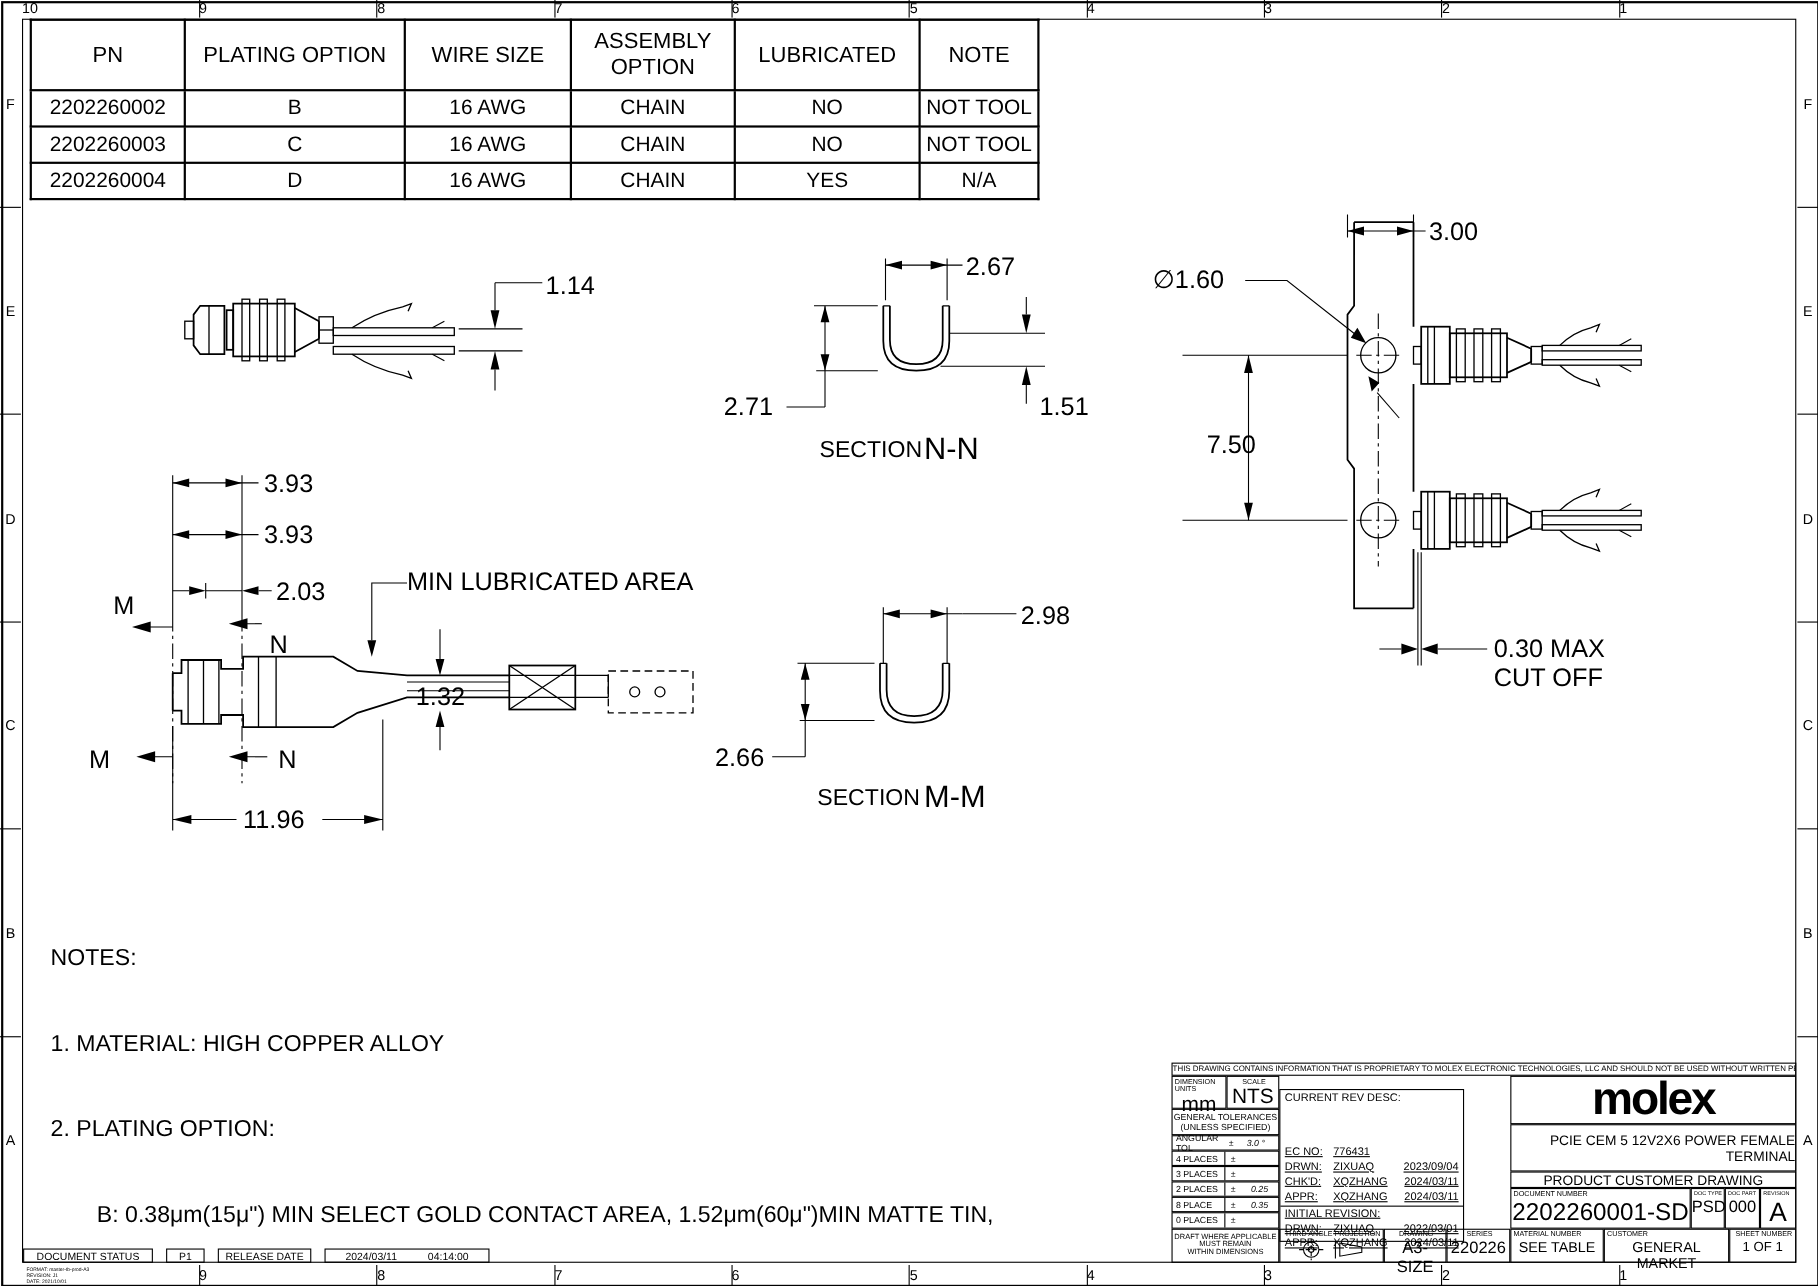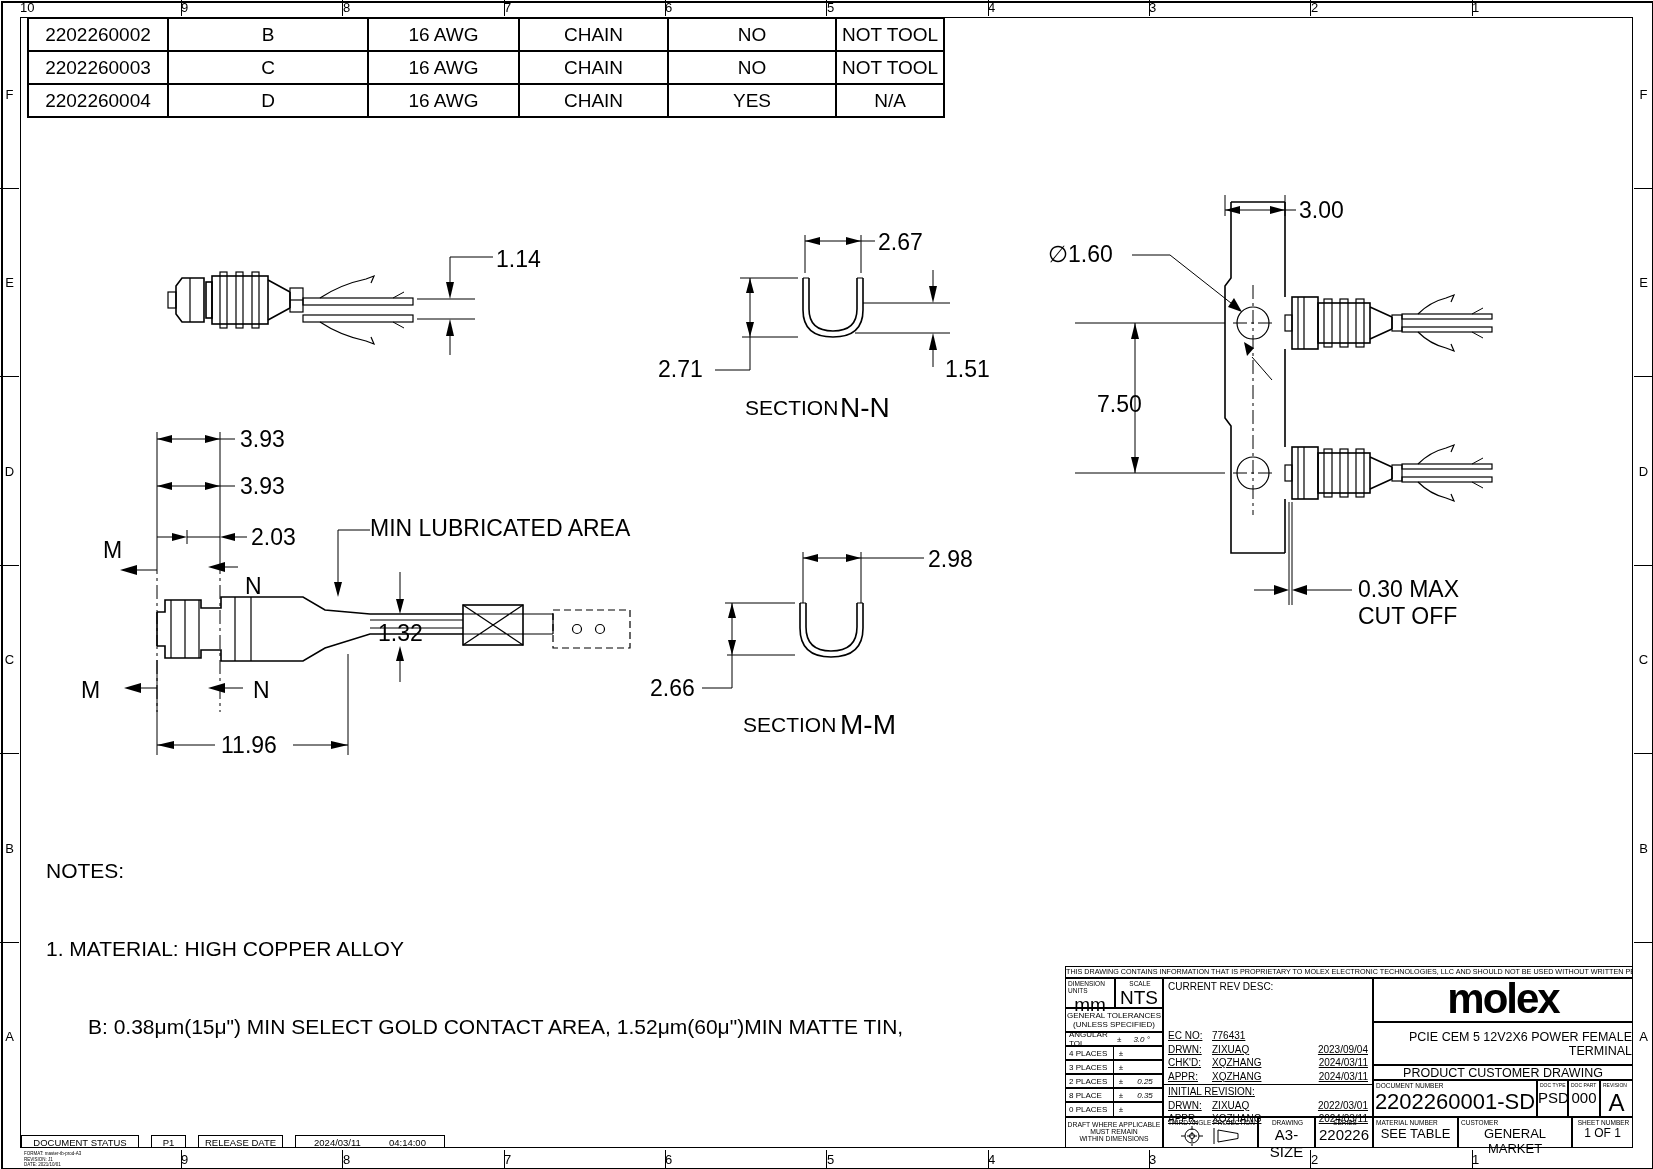--- a/index.html
+++ b/index.html
@@ -97,20 +97,28 @@
   <table class="parts">
     <colgroup>
         <col style="width:140px">
         <col style="width:200px">
         <col style="width:151px">
         <col style="width:149px">
         <col style="width:168px">
         <col style="width:108px">
       </colgroup>
     <tbody>
+        <tr>
+      <th>PN</th>
+      <th>PLATING OPTION</th>
+      <th>WIRE SIZE</th>
+      <th>ASSEMBLY OPTION</th>
+      <th>LUBRICATED</th>
+      <th>NOTE</th>
+    </tr>
     <tr>
       <td>2202260002</td>
       <td>B</td>
       <td>16 AWG</td>
       <td>CHAIN</td>
       <td>NO</td>
       <td>NOT TOOL</td>
     </tr>
     <tr>
       <td>2202260003</td>
@@ -311,20 +319,21 @@
     <polygon class="f" points="102,63 98,78 106,78"></polygon>
     <polygon class="f" points="102,115 98,100 106,100"></polygon>
     <text class="dim" x="20" y="156">2.66</text>
     <text class="secword" x="113" y="192">SECTION</text>
     <text class="secname" x="210" y="194">M-M</text>
   </svg>
 
   <div class="abs notes">
     <div>NOTES:</div>
     <div>1. MATERIAL: HIGH COPPER ALLOY</div>
+    <div>2. PLATING OPTION:</div>
     <div class="ind1">B: 0.38μm(15μ") MIN SELECT GOLD CONTACT AREA, 1.52μm(60μ")MIN MATTE TIN,</div>
     
     
     
     
     
     
     
     
   </div>
@@ -395,21 +404,21 @@
         </div>
       </div>
     <div class="tbc" style="left:0;top:136px;width:98px;height:15px">
         <div class="tolrow">
       <span class="tl">0 PLACES</span>
       <span class="pm">±</span>
       <span class="tv"></span>
         </div>
       </div>
 
-    <div class="tbc" style="left:98px;top:12px;width:210px;height:139px">
+    <div class="tbc" style="left:98px;top:24px;width:168px;height:139px">
       <div style="font-size:10px;padding:2px 0 0 4px">CURRENT REV DESC:</div>
       <div style="position:absolute;top:50px;left:0;right:0">
         <div class="midrow">
             <span class="k">EC NO:</span>
             <span class="n">776431</span>
           </div>
         <div class="midrow">
             <span class="k">DRWN:</span>
             <span class="n">ZIXUAQ</span>
             <span class="d">2023/09/04</span>

